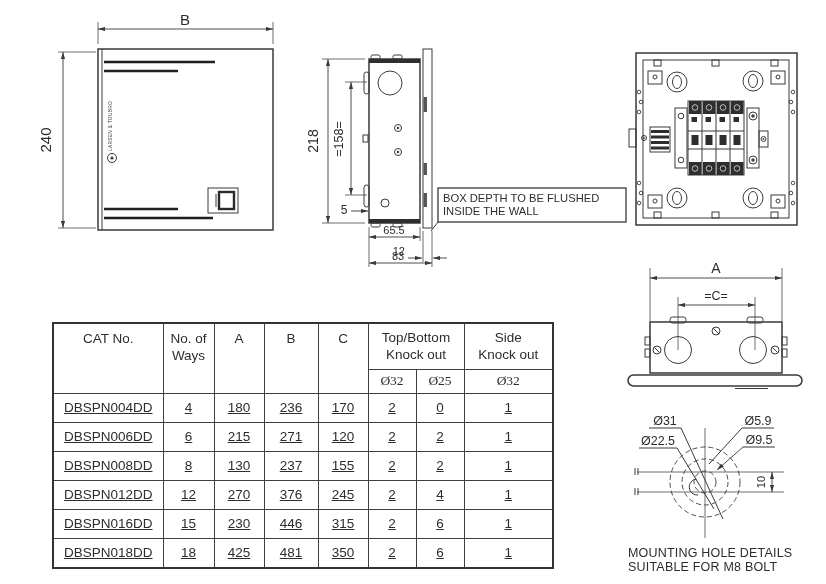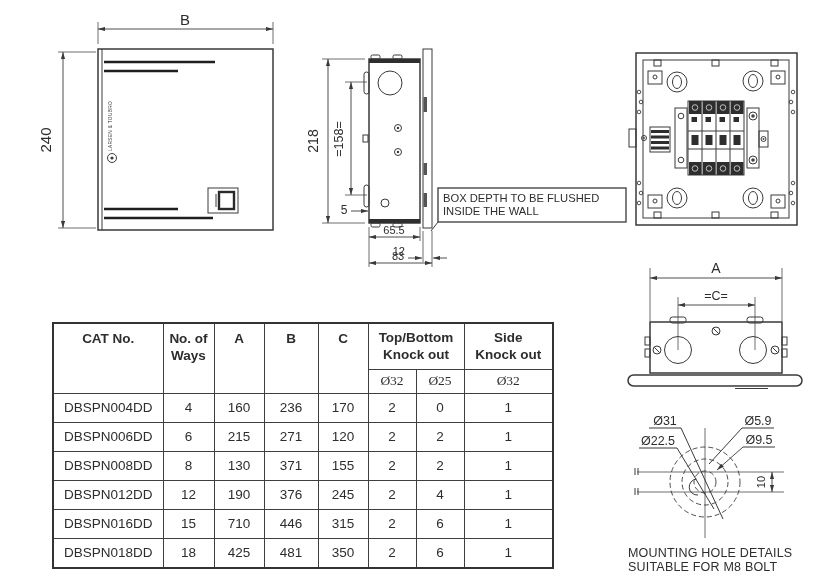--- a/index.html
+++ b/index.html
@@ -23,25 +23,25 @@
   .lbl-sm{font-size:11px;}
   
   #dim-table{
     position:absolute;left:52px;top:322px;border-collapse:collapse;
     table-layout:fixed;background:#fff;border:2px solid #333;
   }
   #dim-table th,#dim-table td{
     border:1.4px solid #3f3f3f;text-align:center;vertical-align:middle;
     font-size:13.5px;padding:0;white-space:pre-line;line-height:1.25;
   }
-  #dim-table thead th{font-weight:bold;}
+  #dim-table thead th{font-weight:normal;}
   #dim-table thead tr.r1 th{height:45px;}
   #dim-table thead th.tall{vertical-align:top;padding-top:7px;height:69px;}
   #dim-table thead tr.r2 th{height:23px;font-weight:normal;font-family:Liberation Serif, serif;}
-  #dim-table tbody td{height:28px;font-weight:normal;}
+  #dim-table tbody td{height:28px;font-weight:normal;text-decoration:underline;}
   .callout-text{font-size:11.2px;}
   .cap{font-size:12.5px;letter-spacing:.2px;}
   .brand-text{font-size:4.8px;letter-spacing:.3px;fill:#333;}
 </style>
 </head>
 <body>
 
 <div id="sheet">
 
   <svg width="0" height="0">
@@ -354,61 +354,61 @@
       <tr class="r2">
         <th>Ø32</th>
         <th>Ø25</th>
         <th>Ø32</th>
       </tr>
     </thead>
     <tbody>
       <tr>
         <td>DBSPN004DD</td>
         <td>4</td>
-        <td>160</td>
+        <td>180</td>
         <td>236</td>
         <td>170</td>
         <td>2</td>
         <td>0</td>
         <td>1</td>
       </tr>
       <tr>
         <td>DBSPN006DD</td>
         <td>6</td>
         <td>215</td>
         <td>271</td>
         <td>120</td>
         <td>2</td>
         <td>2</td>
         <td>1</td>
       </tr>
       <tr>
         <td>DBSPN008DD</td>
         <td>8</td>
         <td>130</td>
-        <td>371</td>
+        <td>237</td>
         <td>155</td>
         <td>2</td>
         <td>2</td>
         <td>1</td>
       </tr>
       <tr>
         <td>DBSPN012DD</td>
         <td>12</td>
-        <td>190</td>
+        <td>270</td>
         <td>376</td>
         <td>245</td>
         <td>2</td>
         <td>4</td>
         <td>1</td>
       </tr>
       <tr>
         <td>DBSPN016DD</td>
         <td>15</td>
-        <td>710</td>
+        <td>230</td>
         <td>446</td>
         <td>315</td>
         <td>2</td>
         <td>6</td>
         <td>1</td>
       </tr>
       <tr>
         <td>DBSPN018DD</td>
         <td>18</td>
         <td>425</td>

